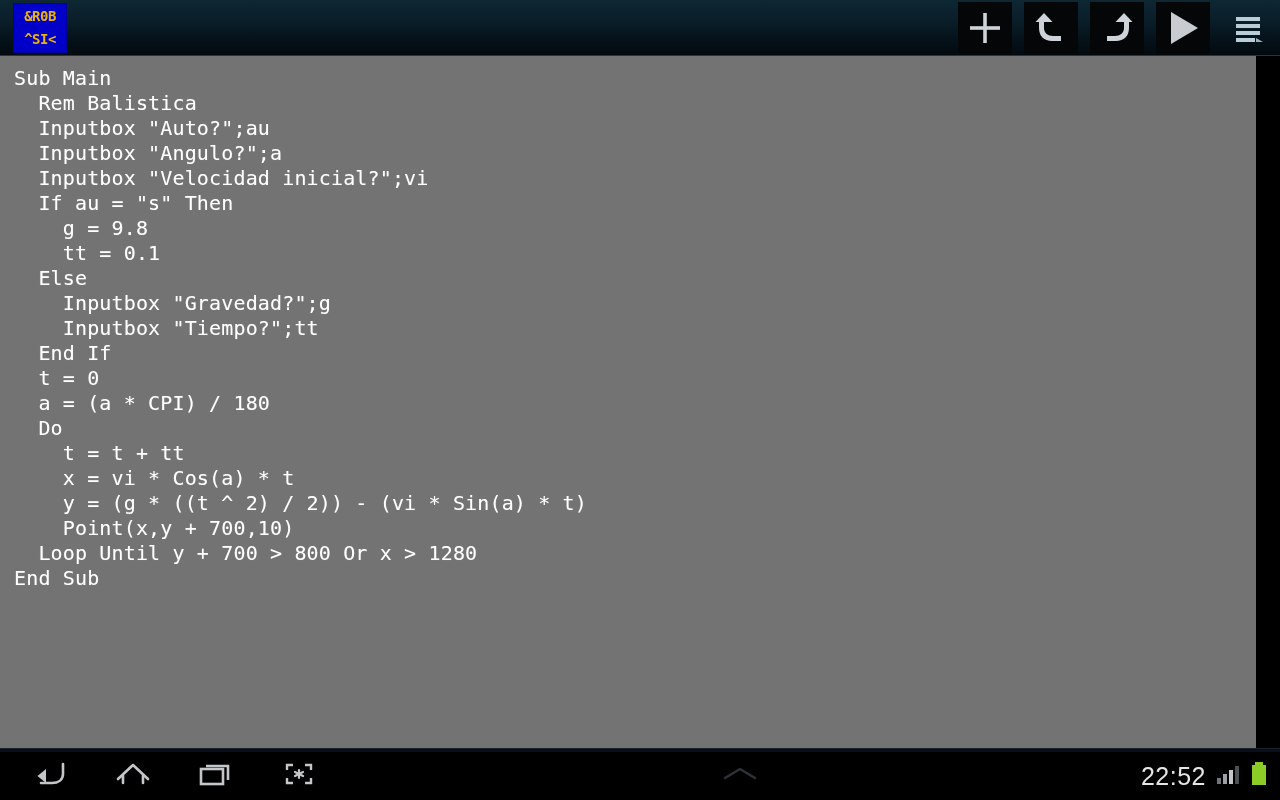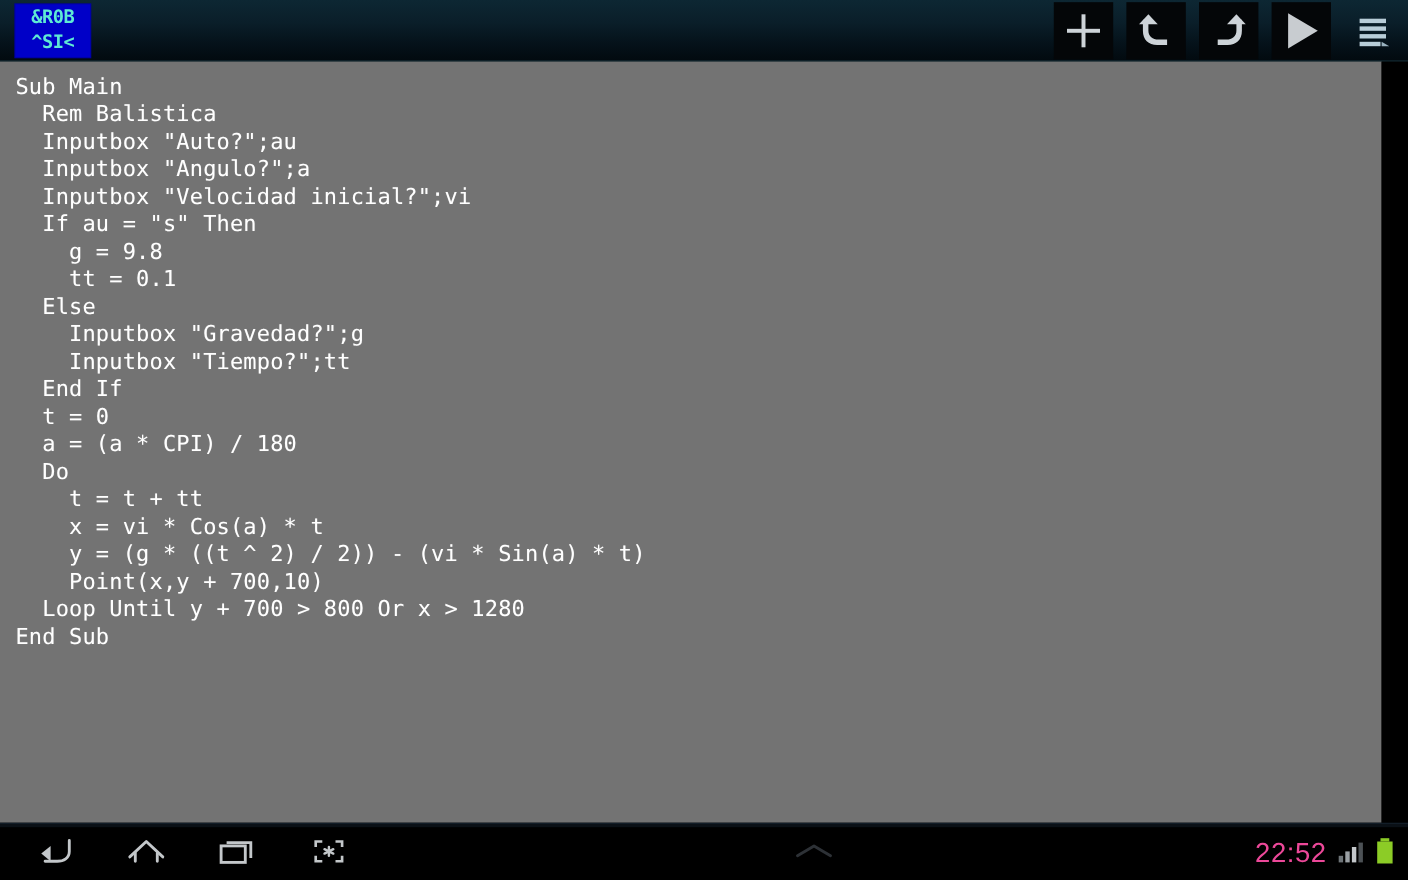--- a/index.html
+++ b/index.html
@@ -26,27 +26,27 @@
     top: 0; left: 0;
     width: 1280px;
     height: 56px;
     background: linear-gradient(180deg, #0d2733 0%, #0a1e29 38%, #05121a 72%, #020a0f 100%);
     box-sizing: border-box;
     display: flex;
     align-items: center;
     border-bottom: 1px solid #1b3a47;
   }
   .app-icon {
-    width: 68px;
+    width: 52px;
     height: 48px;
     margin-left: 14px;
     background: #0000c8;
-    color: #5eead4;
+    color: #eab308;
     font-family: "DejaVu Sans Mono", monospace;
-    font-size: 17px;
+    font-size: 14px;
     font-weight: bold;
     line-height: 23px;
     letter-spacing: -0.5px;
     text-align: center;
     display: flex;
     flex-direction: column;
     justify-content: center;
     box-shadow: 0 0 0 1px #0000a0;
   }
   .app-icon span { display: block; }
@@ -145,21 +145,21 @@
     align-items: center;
     justify-content: center;
   }
   .nav-right {
     display: flex;
     align-items: center;
     padding-right: 12px;
     gap: 9px;
   }
   .clock {
-    color: #ec4899;
+    color: #e5e5e5;
     font-size: 25px;
     letter-spacing: 0.5px;
   }
   .sysicon { display: block; }
 </style>
 </head>
 <body>
 
 <div id="app">
 

